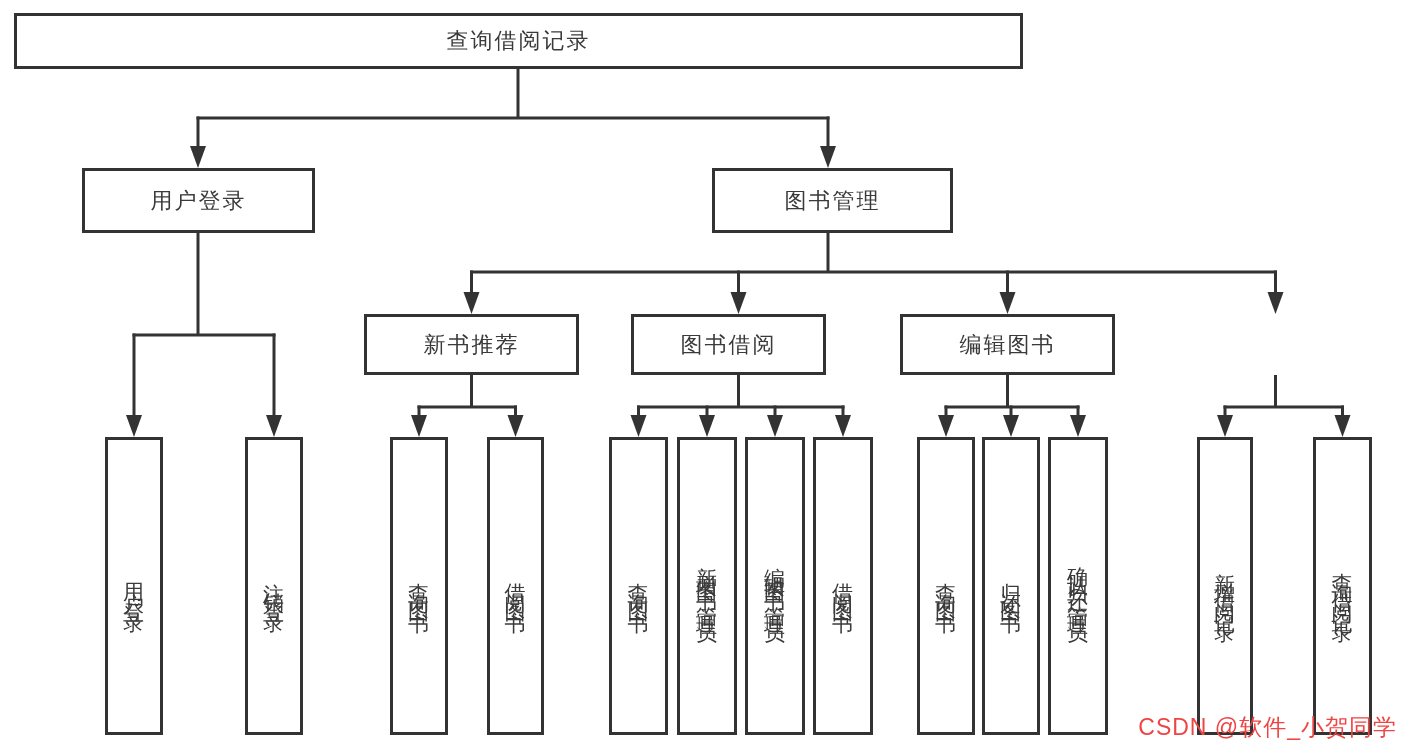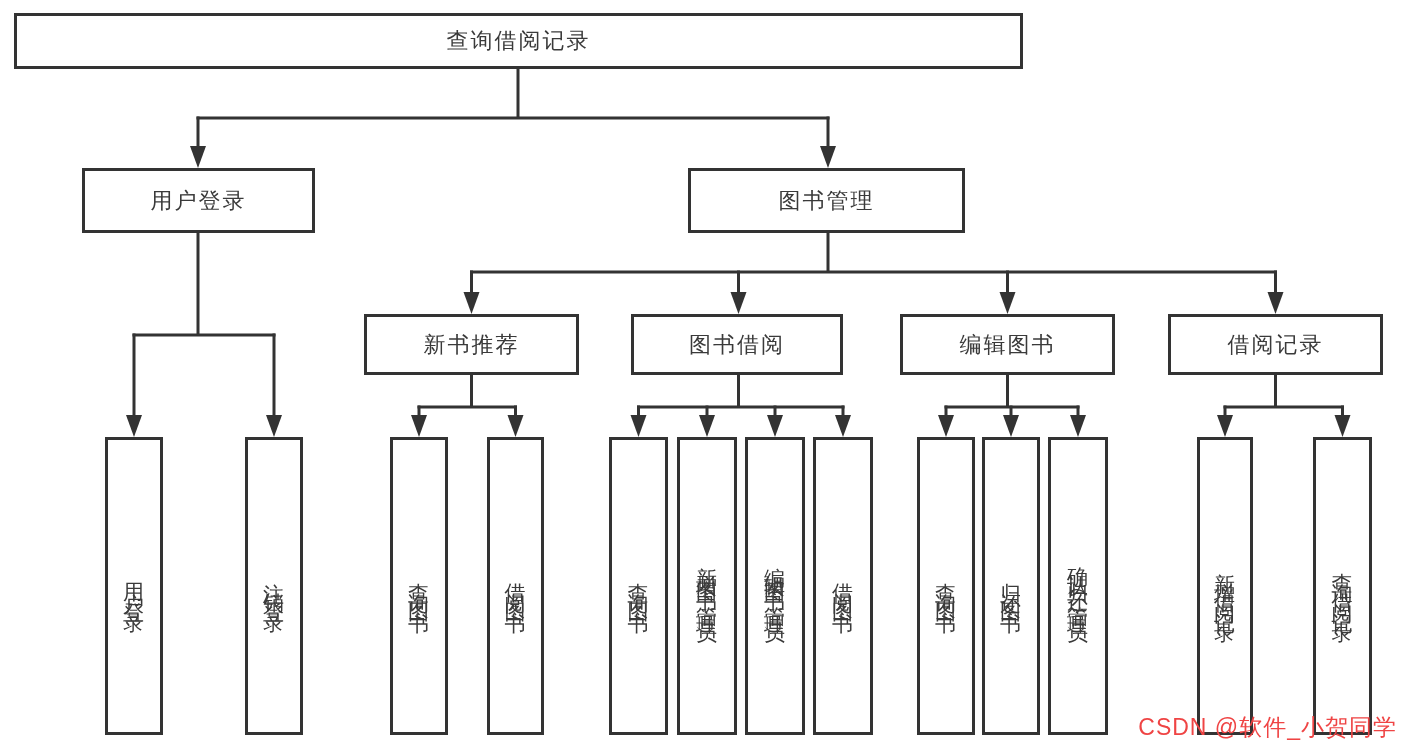--- a/index.html
+++ b/index.html
@@ -122,26 +122,25 @@
     <line x1="1223.5" y1="407" x2="1344" y2="407"></line>
     <line x1="1225" y1="405.5" x2="1225" y2="419"></line>
     <line x1="1342.5" y1="405.5" x2="1342.5" y2="419"></line>
     <use href="#ah" class="ah" transform="translate(1225,437)"></use>
     <use href="#ah" class="ah" transform="translate(1342.5,437)"></use>
   </svg>
 
   <div class="box hbox" style="left:14px; top:13px; width:1009px; height:56px;">查询借阅记录</div>
 
   <div class="box hbox" style="left:82px; top:168px; width:233px; height:65px;">用户登录</div>
-  <div class="box hbox" style="left:688px; top:168px; width:277px; height:65px;">图书管理</div>
+  <div class="box hbox" style="left:712px; top:168px; width:241px; height:65px;">图书管理</div>
 
   <div class="box hbox" style="left:364px; top:314px; width:215px; height:61px;">新书推荐</div>
-  <div class="box hbox" style="left:631px; top:314px; width:212px; height:61px;">图书借阅</div>
+  <div class="box hbox" style="left:631px; top:314px; width:195px; height:61px;">图书借阅</div>
   <div class="box hbox" style="left:900px; top:314px; width:215px; height:61px;">编辑图书</div>
-  <div class="box hbox" style="left:1168px; top:314px; width:215px; height:61px;">借阅记录</div>
 
   <div class="box vbox" style="left:105px; width:58px;">用户登录</div>
   <div class="box vbox" style="left:245px; width:58px;">注销登录</div>
 
   <div class="box vbox" style="left:390px; width:58px;">查询图书</div>
   <div class="box vbox" style="left:487px; width:57px;">借阅图书</div>
 
   <div class="box vbox" style="left:609px; width:59px;">查询图书</div>
   <div class="box vbox long" style="left:677px; width:60px;">新增图书（管理员）</div>
   <div class="box vbox long" style="left:745px; width:60px;">编辑图书（管理员）</div>

